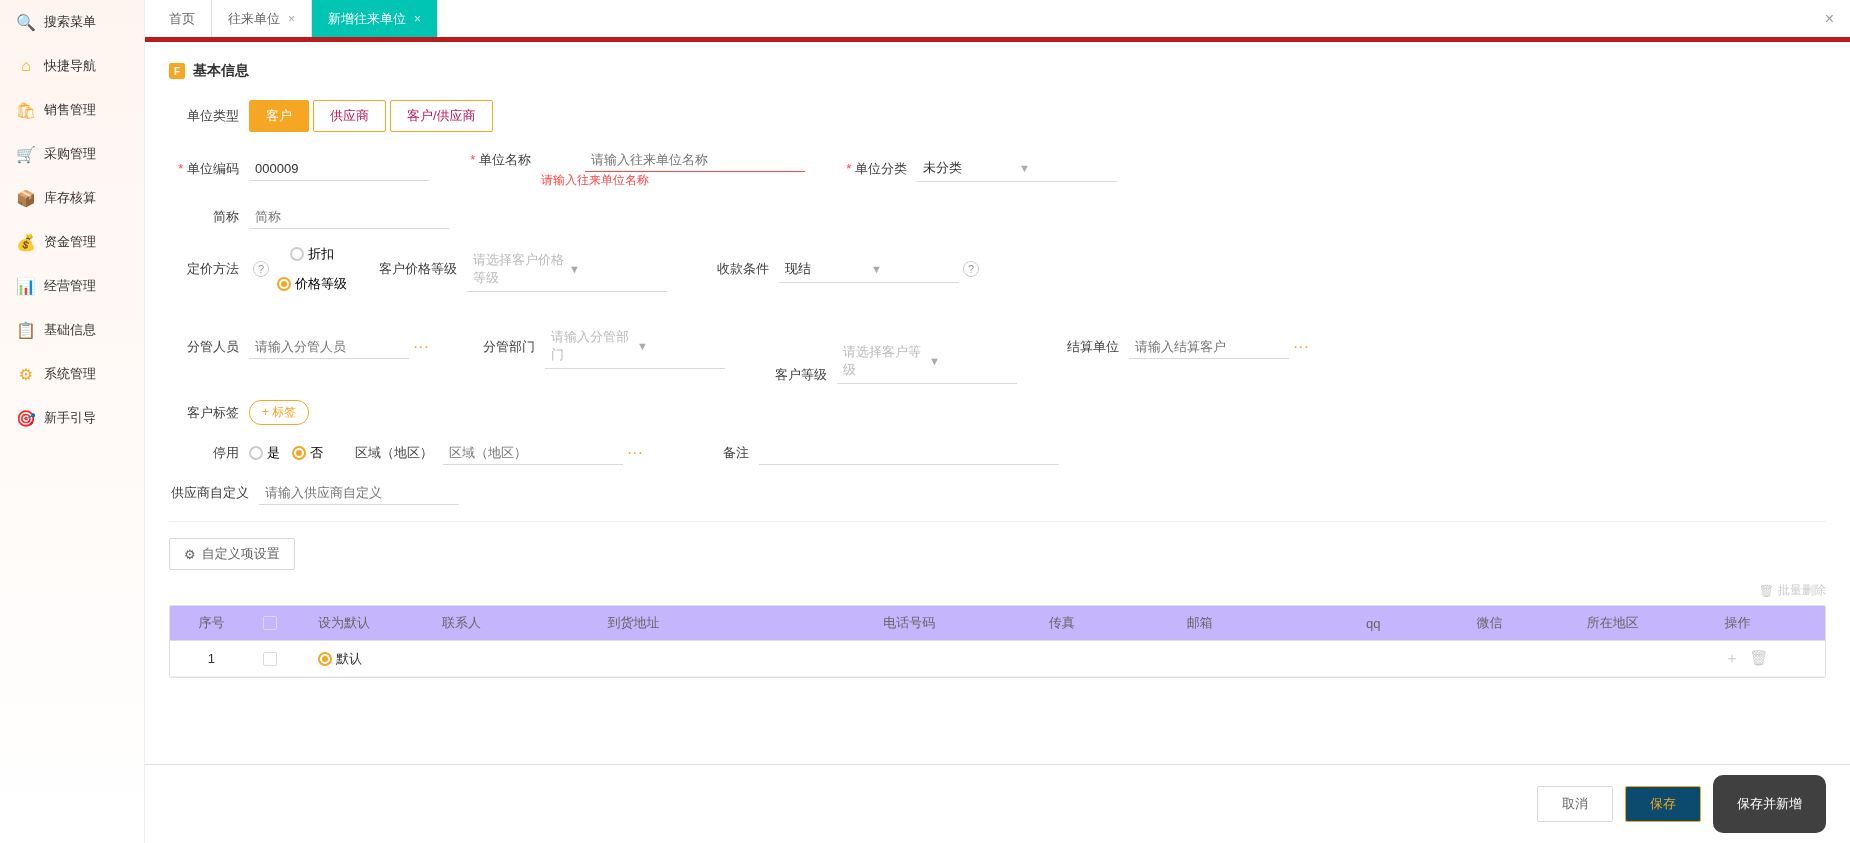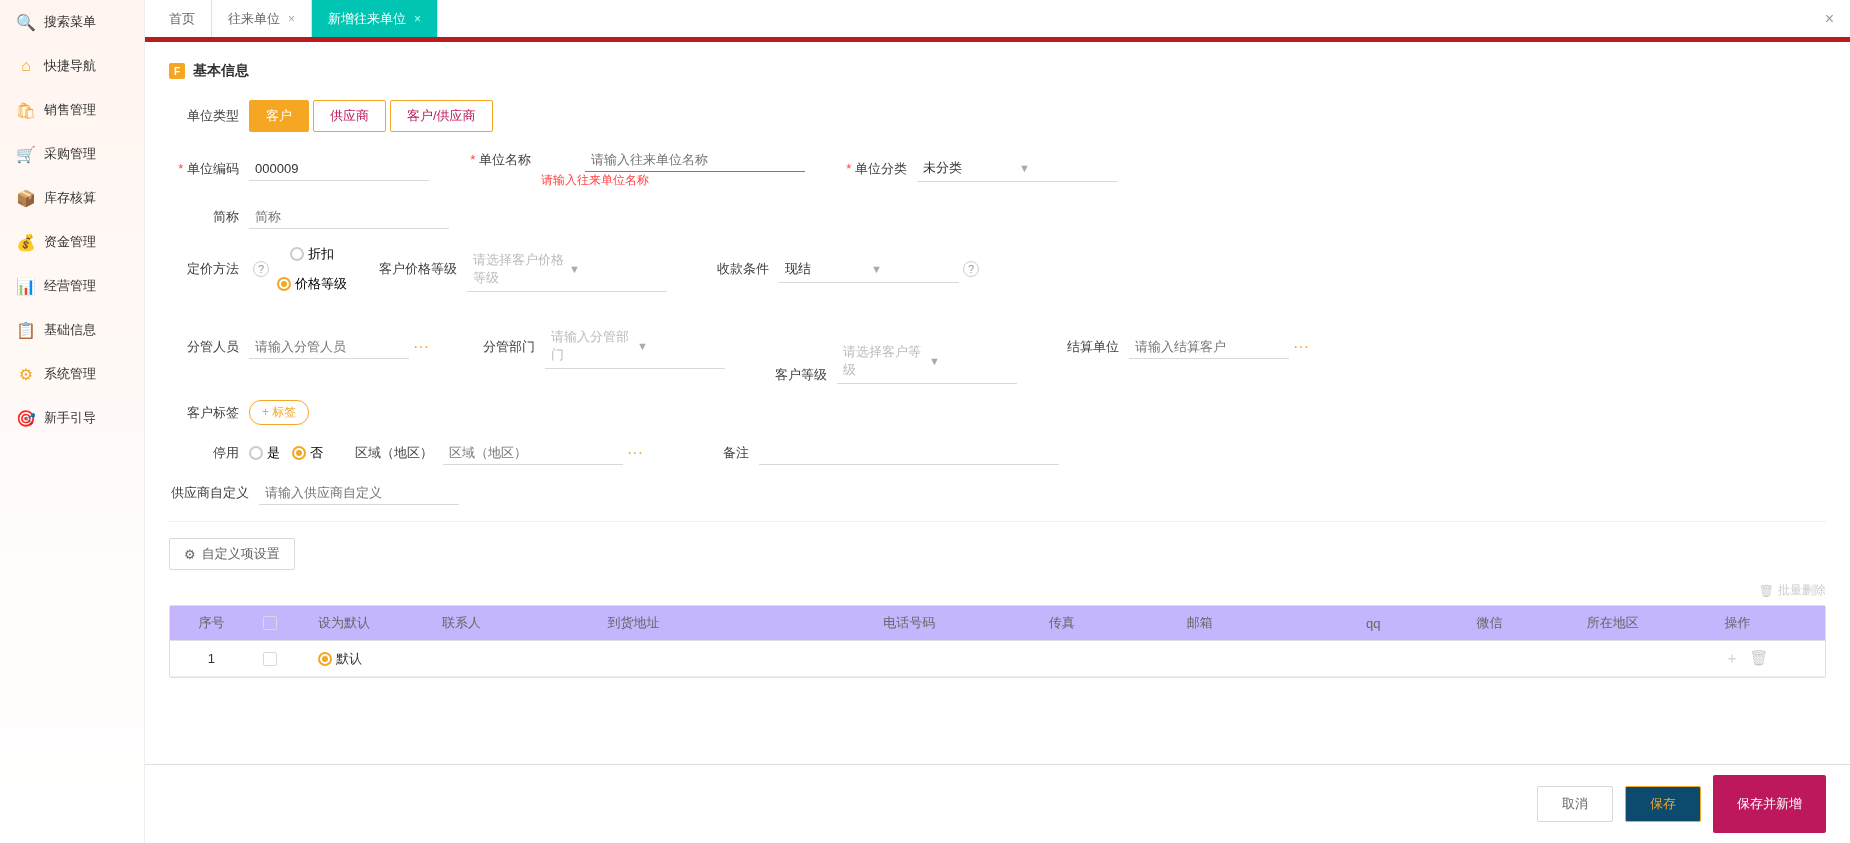--- a/index.html
+++ b/index.html
@@ -316,25 +316,25 @@
       border: 1px solid #f5a623;
       background: #0c4a6e;
       color: #f5a623;
       cursor: pointer;
       font-size: 13px;
       border-radius: 2px;
     }
     .btn-save-new {
       padding: 20px 24px;
       border: none;
-      background: #be185d;
+      background: #404040;
       color: #fff;
       cursor: pointer;
       font-size: 13px;
-      border-radius: 2px;
+      border-radius: 10px;
     }
 
     
     .content::-webkit-scrollbar { width: 6px; }
     .content::-webkit-scrollbar-track { background: #f5f5f5; }
     .content::-webkit-scrollbar-thumb { background: #ddd; border-radius: 3px; }
 
     
     .help-icon {
       width: 16px; height: 16px;

